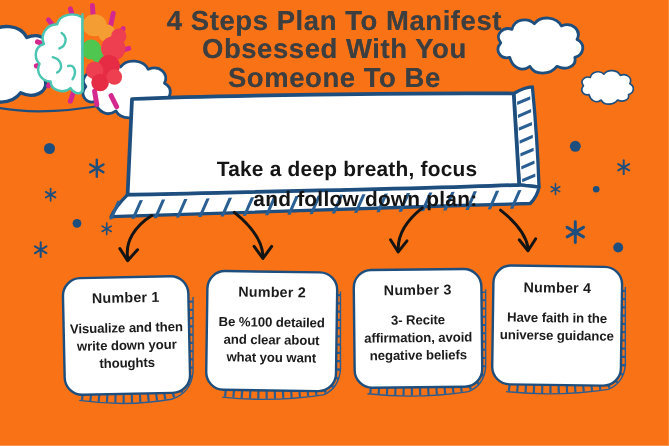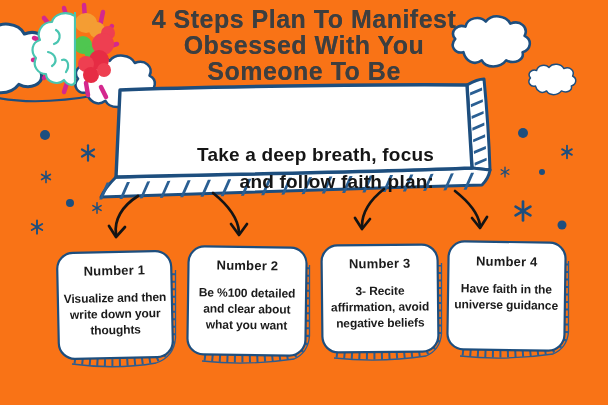--- a/index.html
+++ b/index.html
@@ -187,21 +187,21 @@
   </svg>
 
   <div class="title">
     <div>4 Steps Plan To Manifest</div>
     <div>Obsessed With You</div>
     <div>Someone To Be</div>
   </div>
 
   <div class="banner-text">
     <div>Take a deep breath, focus</div>
-    <div>and follow faith plan:</div>
+    <div>and follow down plan:</div>
   </div>
 
   <div class="step step1">
     <div class="step-label">Number 1</div>
     <div class="step-text">Visualize and then write down your thoughts</div>
   </div>
   <div class="step step2">
     <div class="step-label">Number 2</div>
     <div class="step-text">Be %100 detailed and clear about what you want</div>
   </div>

